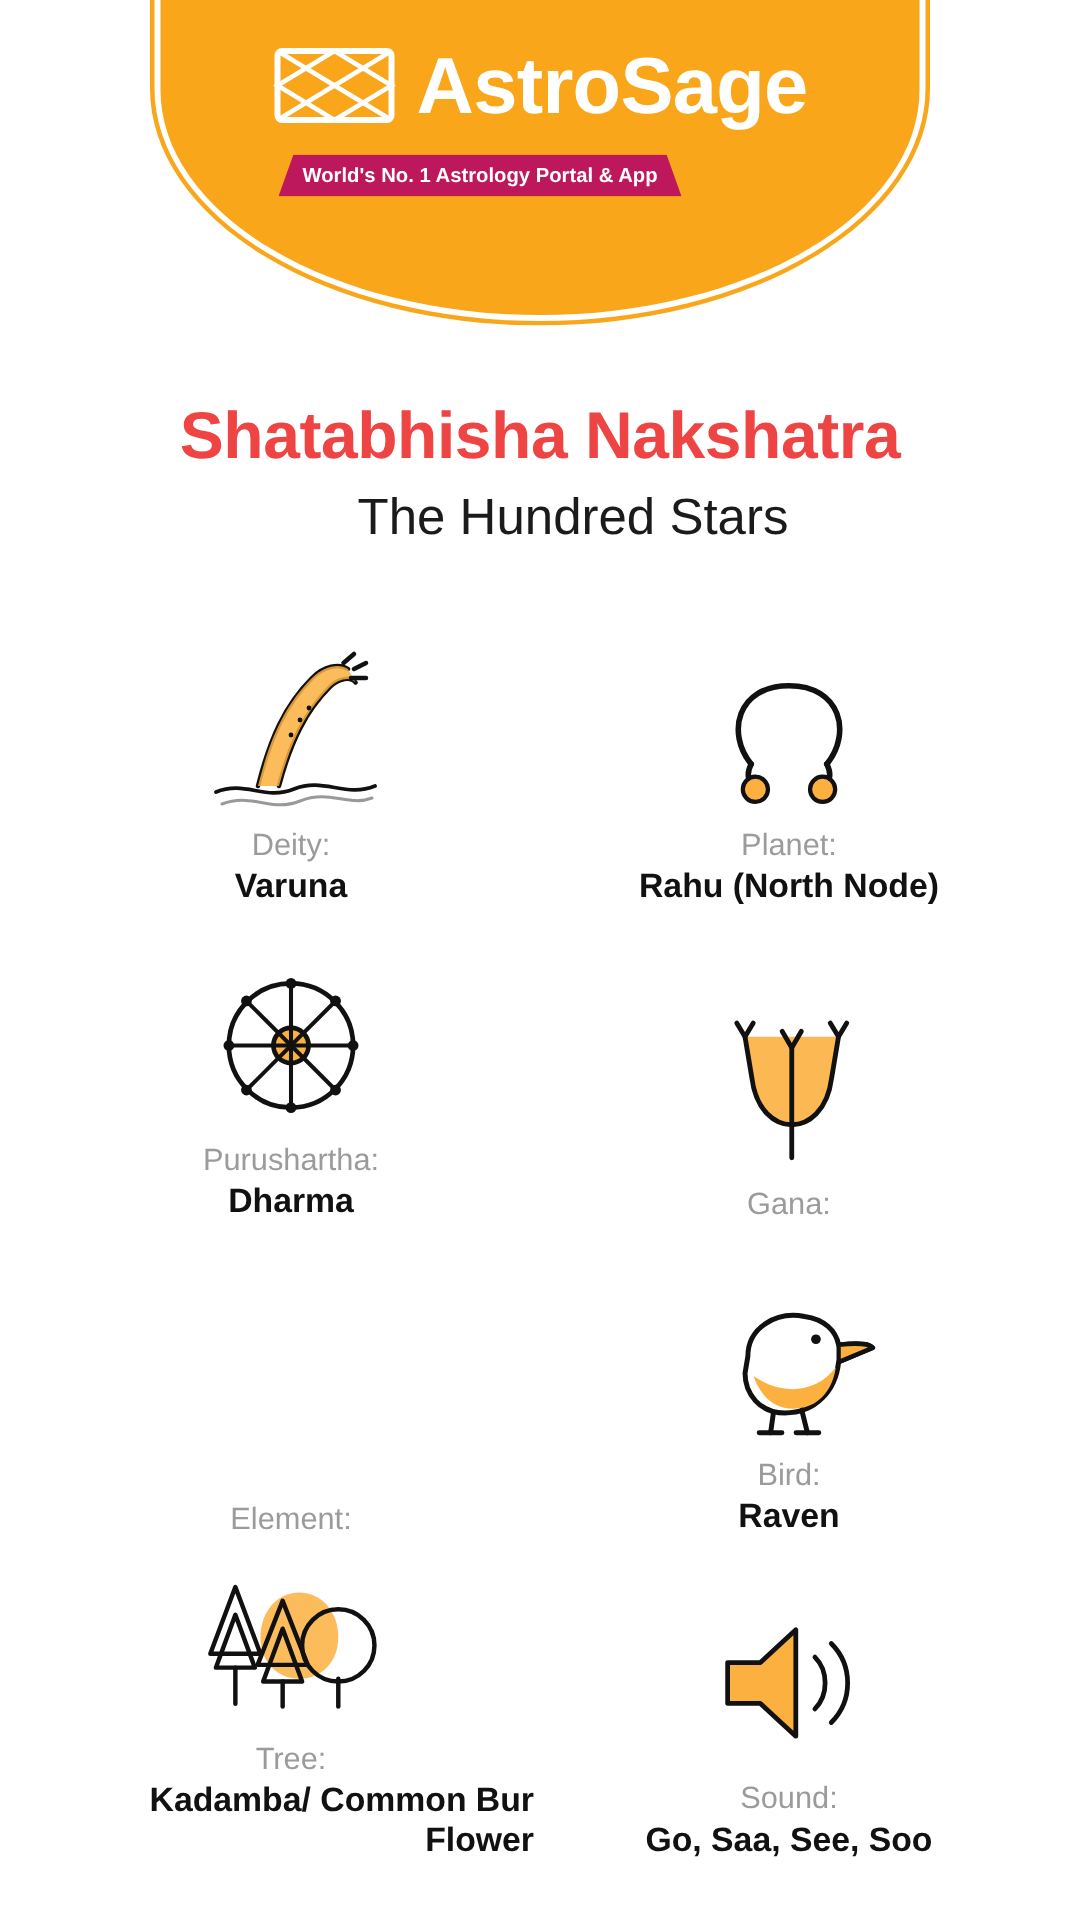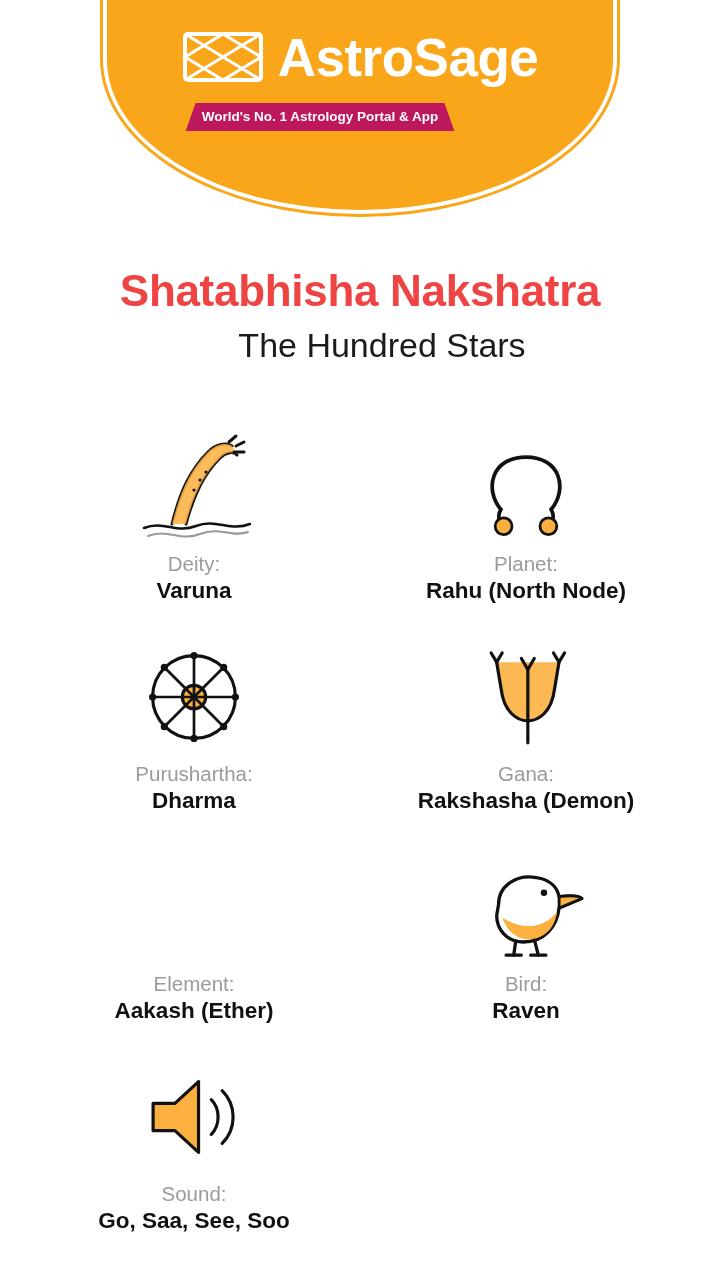--- a/index.html
+++ b/index.html
@@ -234,30 +234,28 @@
       <svg viewBox="0 0 120 120" width="110" height="110">
         <path d="M28 22 L33 52 C36 76, 50 86, 62 86 C74 86, 88 76, 91 52 L96 22" fill="#fbb040" opacity="0.9"></path>
         <path d="M28 22 L33 52 C36 76, 50 86, 62 86 C74 86, 88 76, 91 52 L96 22" fill="none" stroke="#111" stroke-width="3.5" stroke-linecap="round" stroke-linejoin="round"></path>
         <line x1="62" y1="30" x2="62" y2="110" stroke="#111" stroke-width="3.5" stroke-linecap="round"></line>
         <path d="M62 30 L55 18 M62 30 L69 18" fill="none" stroke="#111" stroke-width="3.5" stroke-linecap="round"></path>
         <path d="M28 22 L22 12 M28 22 L34 12" fill="none" stroke="#111" stroke-width="3.5" stroke-linecap="round"></path>
         <path d="M96 22 L90 12 M96 22 L102 12" fill="none" stroke="#111" stroke-width="3.5" stroke-linecap="round"></path>
       </svg>
     </div>
     <div class="cell-label">Gana:</div>
-    <div class="cell-value">Rakshasha (Demon)</div>
   </div>
 
 
   <div class="cell">
     <div class="icon-wrap">
       <svg viewBox="0 0 120 110" width="110" height="100"></svg>
     </div>
     <div class="cell-label">Element:</div>
-    <div class="cell-value">Aakash (Ether)</div>
   </div>
 
 
 
   <div class="cell">
     <div class="icon-wrap">
       <svg viewBox="0 0 130 110" width="124" height="104">
         <path d="M36 52 C36 32, 56 20, 76 24 C90 26, 98 34, 100 44
                  C118 42, 122 44, 124 46 L100 56 C98 76, 84 92, 62 92
                  C44 92, 34 78, 34 64 Z" fill="#ffffff" stroke="#111" stroke-width="3.5" stroke-linejoin="round"></path>
@@ -265,20 +263,37 @@
         <path d="M100 44 C118 42, 122 44, 124 46 L100 56 Z" fill="#fbb040" stroke="#111" stroke-width="3" stroke-linejoin="round"></path>
         <circle cx="84" cy="40" r="3.4" fill="#111"></circle>
         <path d="M54 92 L52 106 M74 90 L78 106" fill="none" stroke="#111" stroke-width="3.5" stroke-linecap="round"></path>
         <path d="M44 106 L60 106 M70 106 L86 106" fill="none" stroke="#111" stroke-width="3.5" stroke-linecap="round"></path>
       </svg>
     </div>
     <div class="cell-label">Bird:</div>
     <div class="cell-value">Raven</div>
   </div>
 
+  <div class="cell">
+    <div class="icon-wrap">
+      <svg viewBox="0 0 140 110" width="132" height="102">
+        <path d="M76 18 C92 18, 104 32, 104 50 C104 68, 92 80, 76 80 C60 80, 48 68, 48 50 C48 32, 60 18, 76 18 Z" fill="#fbb040" opacity="0.85"></path>
+        <path d="M30 14 L48 62 L12 62 Z" fill="none" stroke="#111" stroke-width="3.2" stroke-linejoin="round"></path>
+        <path d="M30 34 L44 72 L16 72 Z" fill="none" stroke="#111" stroke-width="3.2" stroke-linejoin="round"></path>
+        <line x1="30" y1="72" x2="30" y2="98" stroke="#111" stroke-width="3.2" stroke-linecap="round"></line>
+        <path d="M64 24 L82 70 L46 70 Z" fill="none" stroke="#111" stroke-width="3.2" stroke-linejoin="round"></path>
+        <path d="M64 44 L78 82 L50 82 Z" fill="none" stroke="#111" stroke-width="3.2" stroke-linejoin="round"></path>
+        <line x1="64" y1="82" x2="64" y2="100" stroke="#111" stroke-width="3.2" stroke-linecap="round"></line>
+        <circle cx="104" cy="56" r="26" fill="none" stroke="#111" stroke-width="3.2"></circle>
+        <line x1="104" y1="80" x2="104" y2="100" stroke="#111" stroke-width="3.2" stroke-linecap="round"></line>
+      </svg>
+    </div>
+    <div class="cell-label">Tree:</div>
+    <div class="cell-value">Kadamba/ Common Bur Flower</div>
+  </div>
 
   <div class="cell">
     <div class="icon-wrap">
       <svg viewBox="0 0 130 110" width="122" height="100">
         <path d="M20 40 L44 40 L70 16 L70 94 L44 70 L20 70 Z" fill="#fbb040" stroke="#111" stroke-width="3.5" stroke-linejoin="round"></path>
         <path d="M84 36 C94 46, 94 64, 84 74" fill="none" stroke="#111" stroke-width="3.5" stroke-linecap="round"></path>
         <path d="M96 26 C112 42, 112 68, 96 84" fill="none" stroke="#111" stroke-width="3.5" stroke-linecap="round"></path>
       </svg>
     </div>
     <div class="cell-label">Sound:</div>

